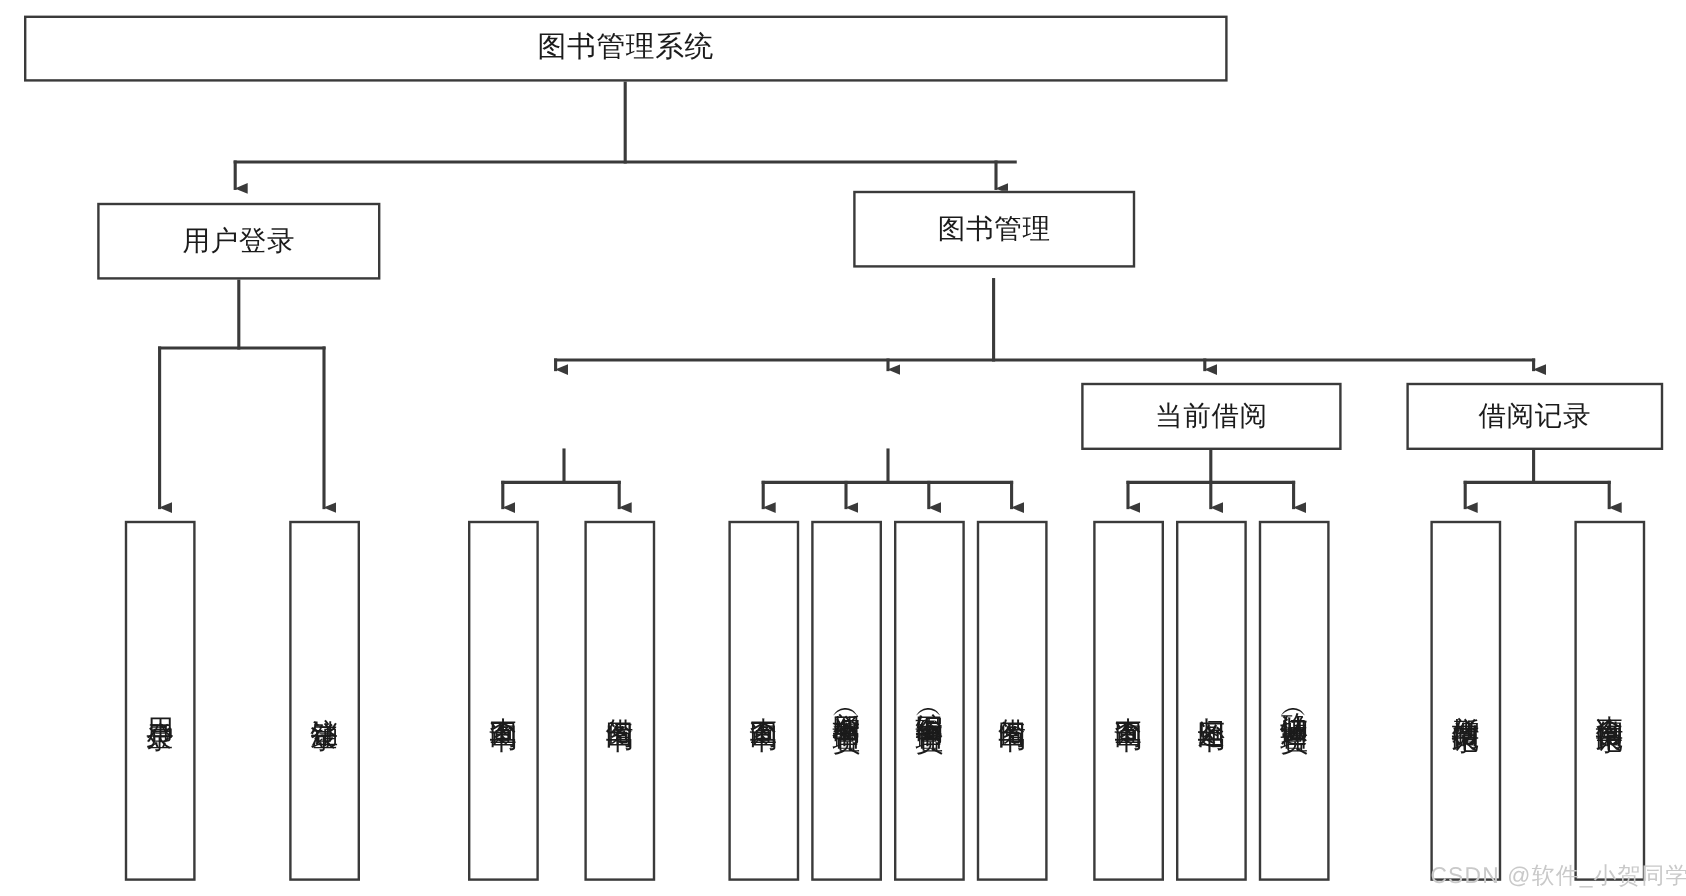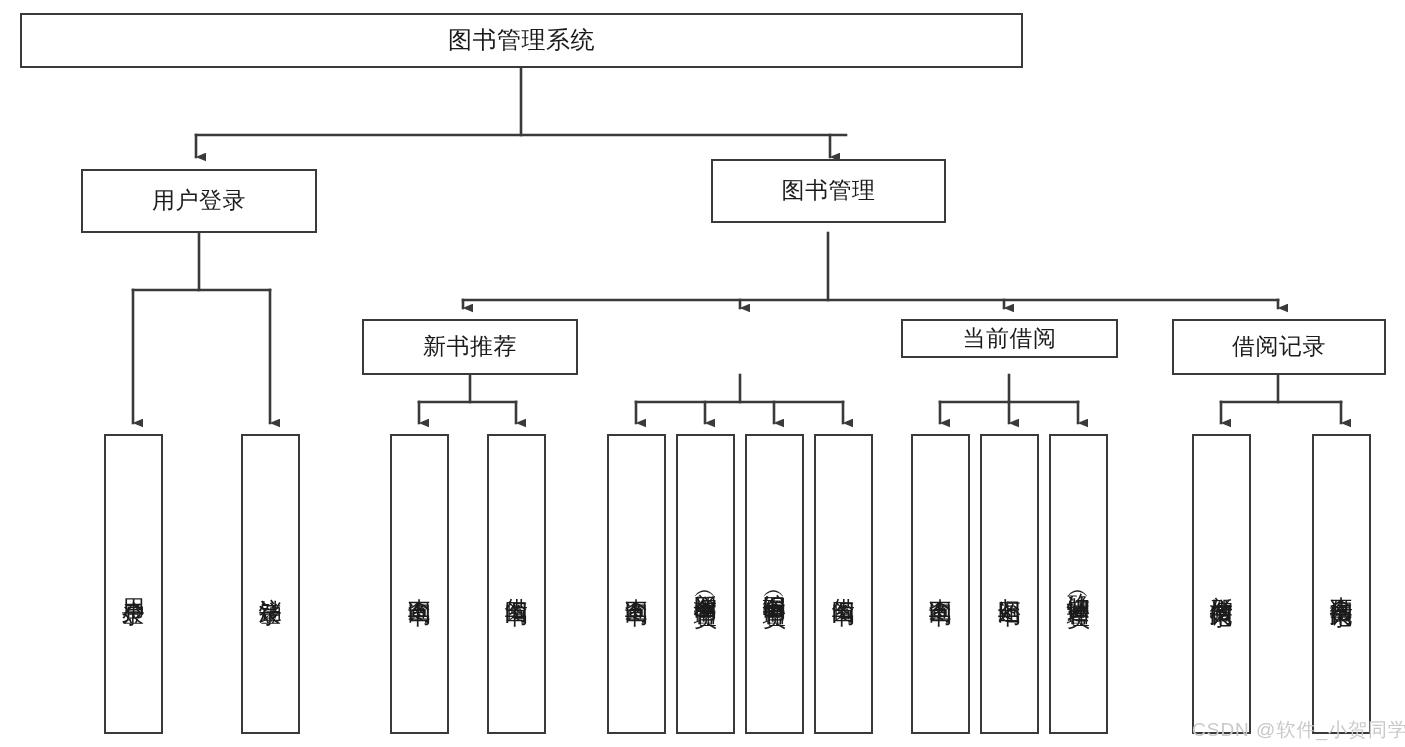--- a/index.html
+++ b/index.html
@@ -129,26 +129,23 @@
   </div>
 
   <div class="node horiz" style="left:81px; top:169px; width:236px; height:64px;">
     <span class="label">用户登录</span>
   </div>
 
   <div class="node horiz" style="left:711px; top:159px; width:235px; height:64px;">
     <span class="label">图书管理</span>
   </div>
 
-  <div class="node horiz" style="left:362px; top:319px; width:216px; height:56px;">
-    <span class="label">新书推荐</span>
-  </div>
-
-
-  <div class="node horiz" style="left:901px; top:319px; width:217px; height:39px;">
+
+
+  <div class="node horiz" style="left:901px; top:319px; width:217px; height:56px;">
     <span class="label">当前借阅</span>
   </div>
 
   <div class="node horiz" style="left:1172px; top:319px; width:214px; height:56px;">
     <span class="label">借阅记录</span>
   </div>
 
   <div class="node vert" style="left:104px; top:434px; width:59px; height:300px;">
     <span class="label">用户登录</span>
   </div>

